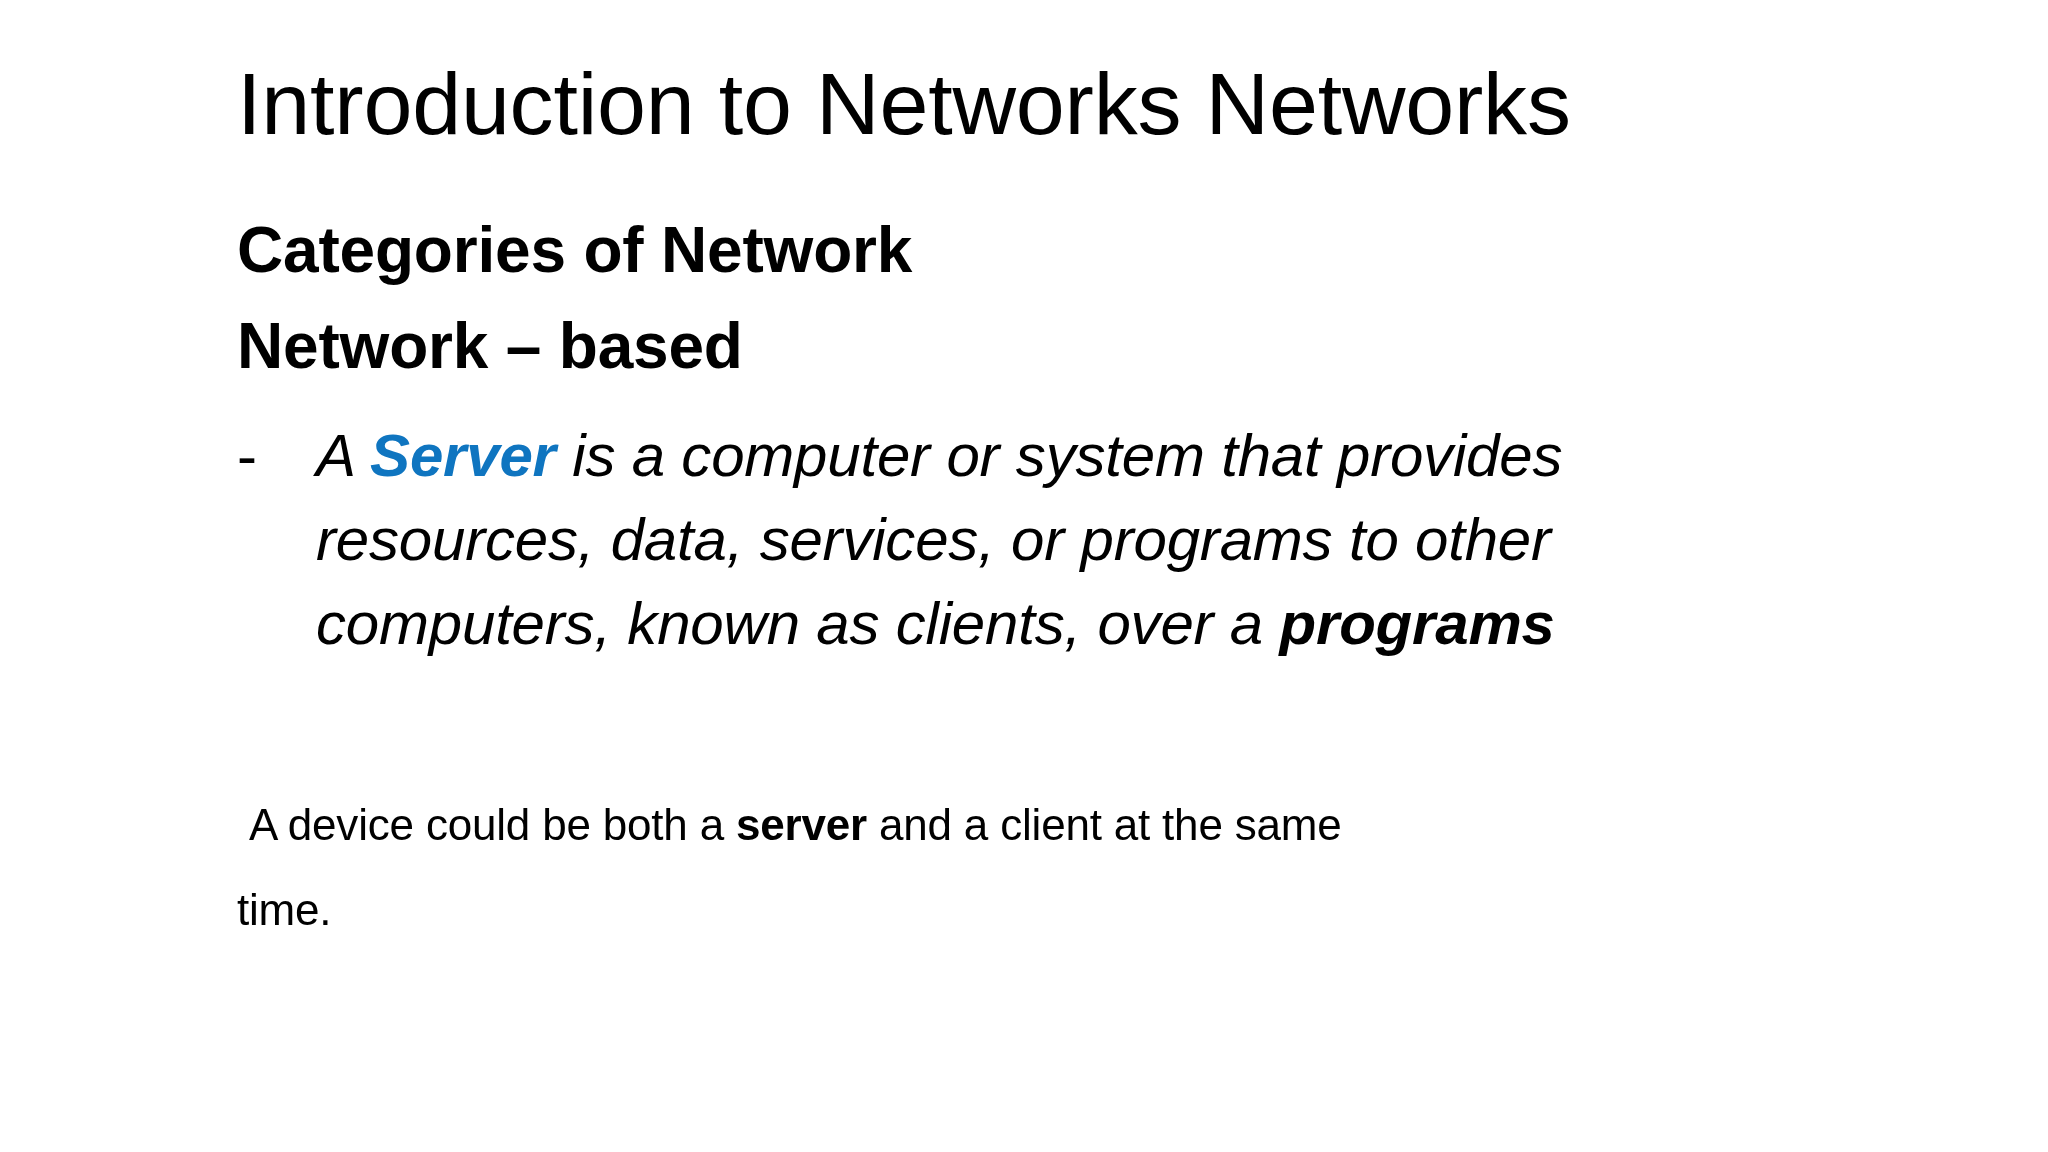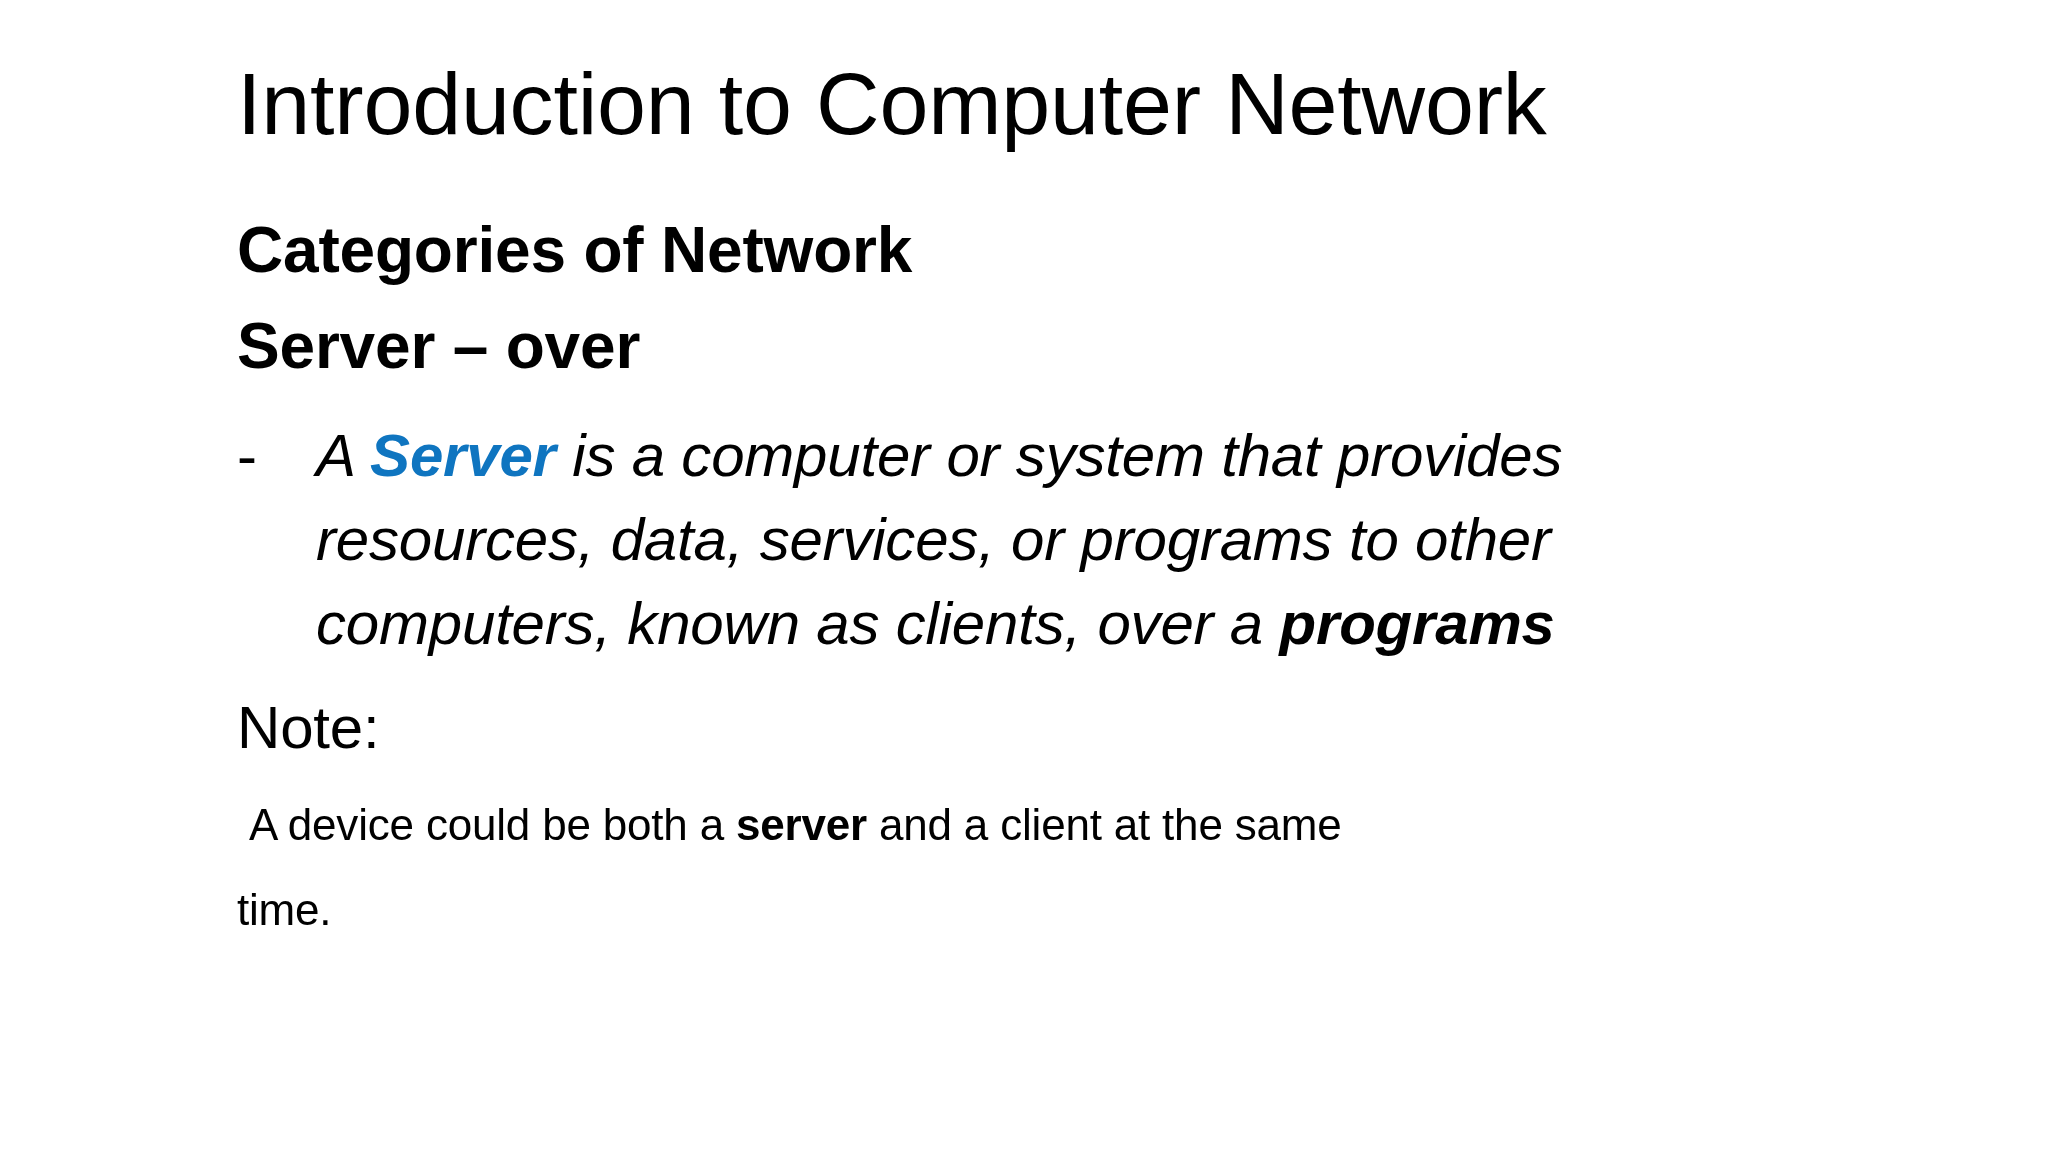--- a/index.html
+++ b/index.html
@@ -66,31 +66,30 @@
     font-size: 44px;
     line-height: 85px;
     white-space: pre-wrap;
   }
 </style>
 </head>
 <body>
 
 <div class="slide">
 
-  <div class="abs slide-title">Introduction to Computer Network</div>
+  <div class="abs slide-title">Introduction to Networks Networks</div>
 
   <div class="abs subheading h1">Categories of Network</div>
 
-  <div class="abs subheading h2">Server – over</div>
+  <div class="abs subheading h2">Network – based</div>
 
   <div class="abs bullet-item">
     <span class="bullet-marker">-</span>
     <span class="bullet-text"><span>A </span><span style="font-weight: 700; color: rgb(15, 117, 192);">Server</span><span> is a computer or system that provides
 resources, data, services, or programs to other
 computers, known as clients, over a </span><span style="font-weight: 700;">programs</span></span>
   </div>
 
-  <div class="abs note-label">Note:</div>
 
   <div class="abs note-paragraph"><span> A device could be both a </span><span style="font-weight: 700;">server</span><span> and a client at the same
 time.</span></div>
 
 </div>
 
 </body></html>

